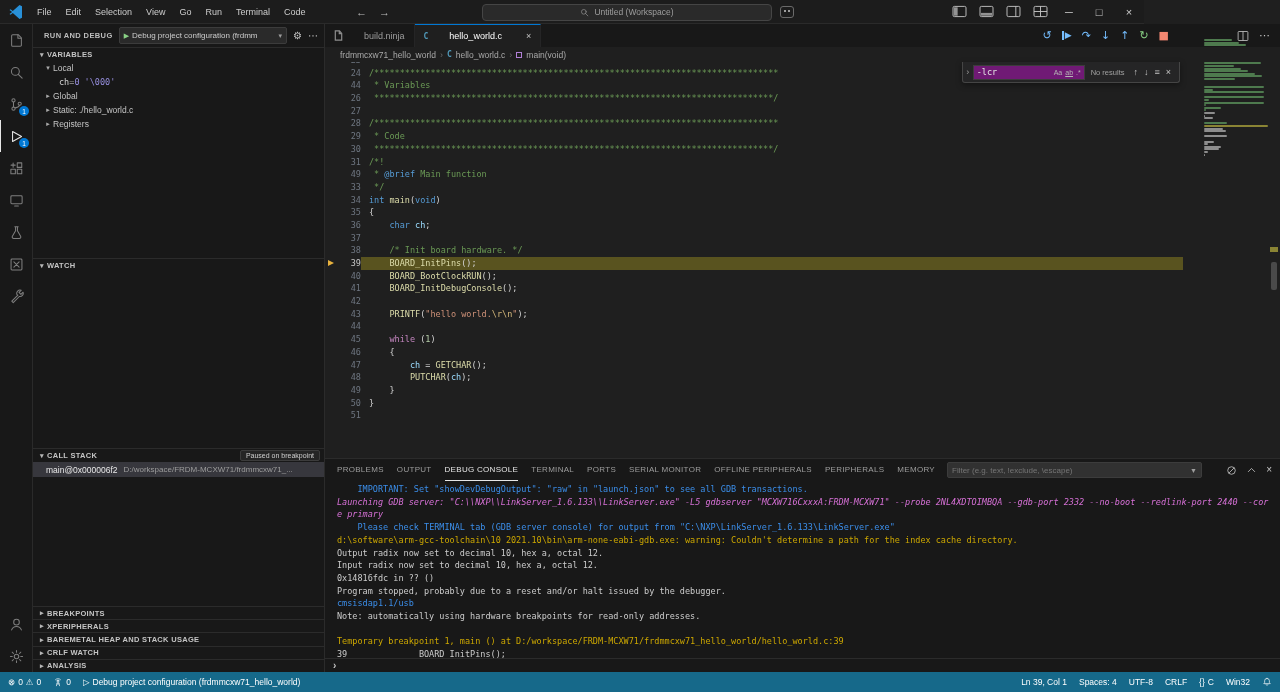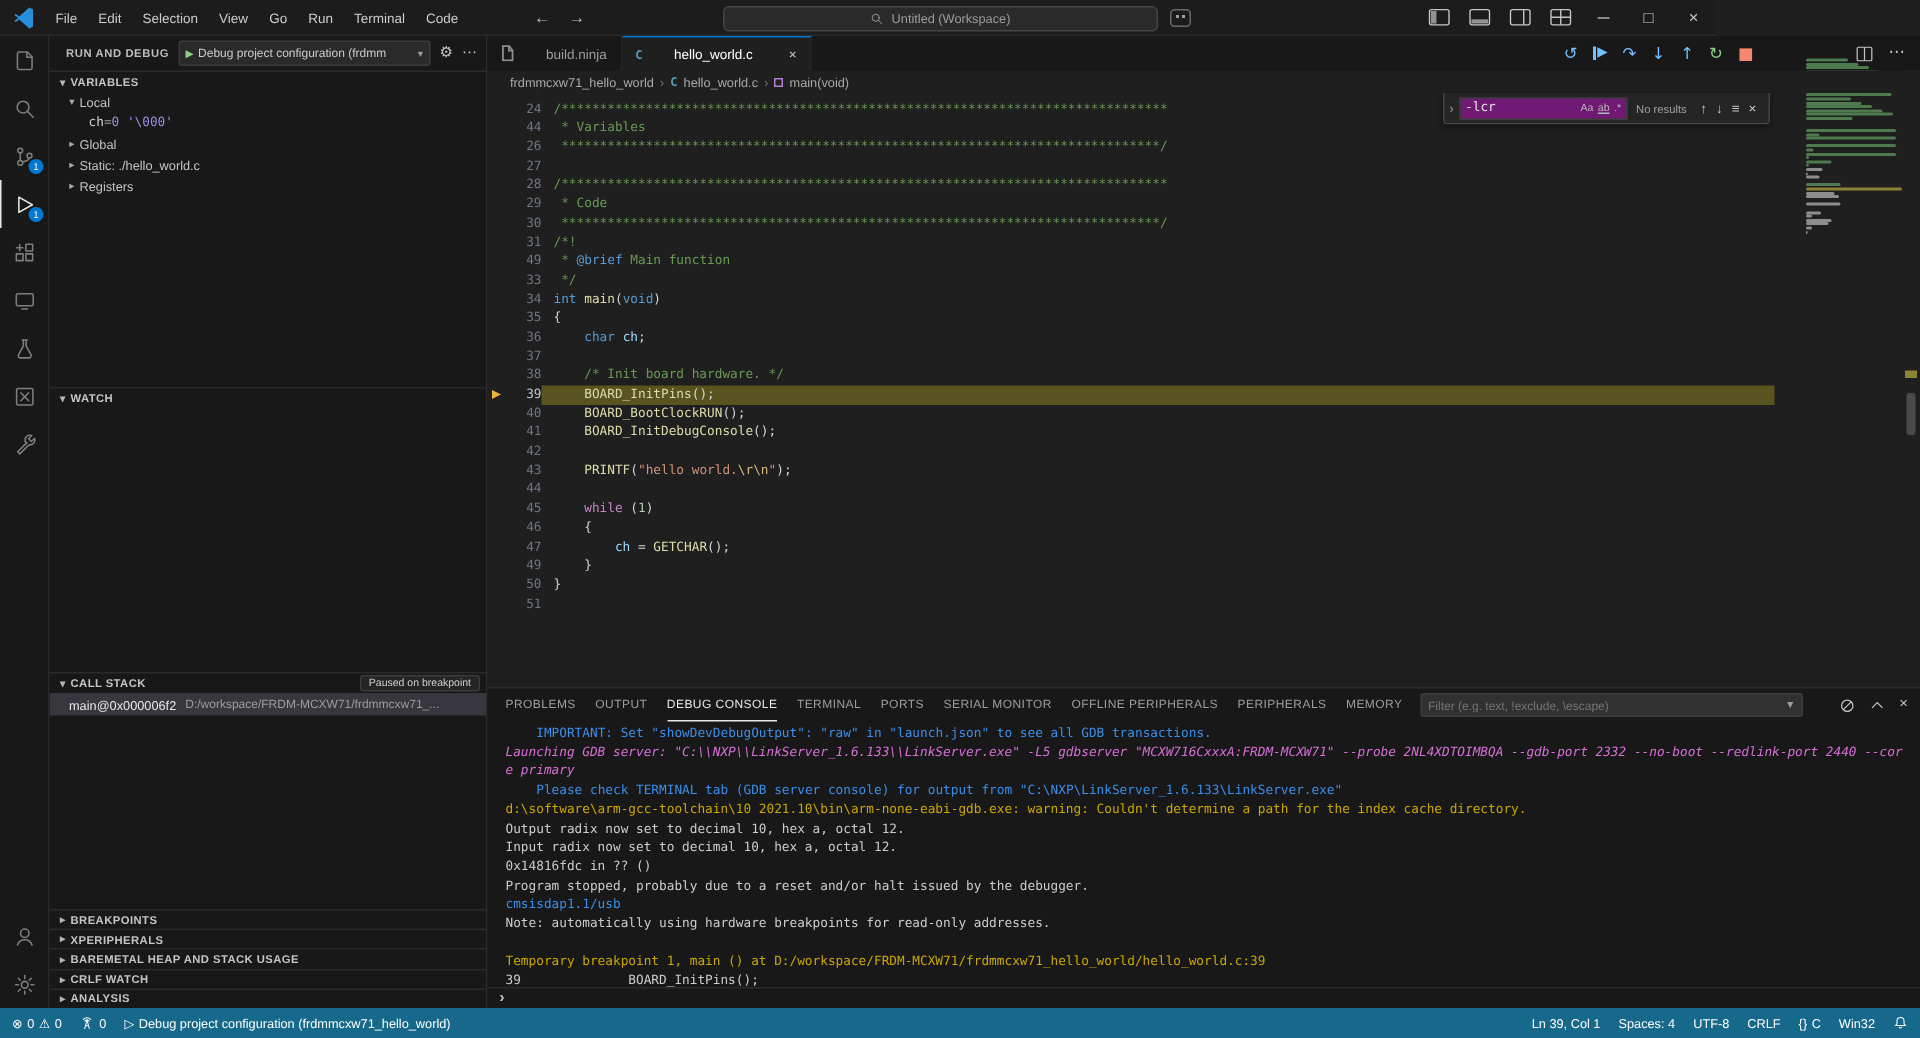--- a/index.html
+++ b/index.html
@@ -529,20 +529,25 @@
         </div>
         <div class="code-line">
           <span class="glyph-margin"></span>
           <span class="ln">46</span>
           <span class="line-content"><span class="tk-pl">    {</span></span>
         </div>
         <div class="code-line">
           <span class="glyph-margin"></span>
           <span class="ln">47</span>
           <span class="line-content"><span class="tk-pl">        </span><span class="tk-vr">ch</span><span class="tk-pl"> = </span><span class="tk-fn">GETCHAR</span><span class="tk-pl">();</span></span>
+        </div>
+        <div class="code-line">
+          <span class="glyph-margin"></span>
+          <span class="ln">48</span>
+          <span class="line-content"><span class="tk-pl">        </span><span class="tk-fn">PUTCHAR</span><span class="tk-pl">(</span><span class="tk-vr">ch</span><span class="tk-pl">);</span></span>
         </div>
         <div class="code-line">
           <span class="glyph-margin"></span>
           <span class="ln">49</span>
           <span class="line-content"><span class="tk-pl">    }</span></span>
         </div>
         <div class="code-line">
           <span class="glyph-margin"></span>
           <span class="ln">50</span>
           <span class="line-content"><span class="tk-pl">}</span></span>

